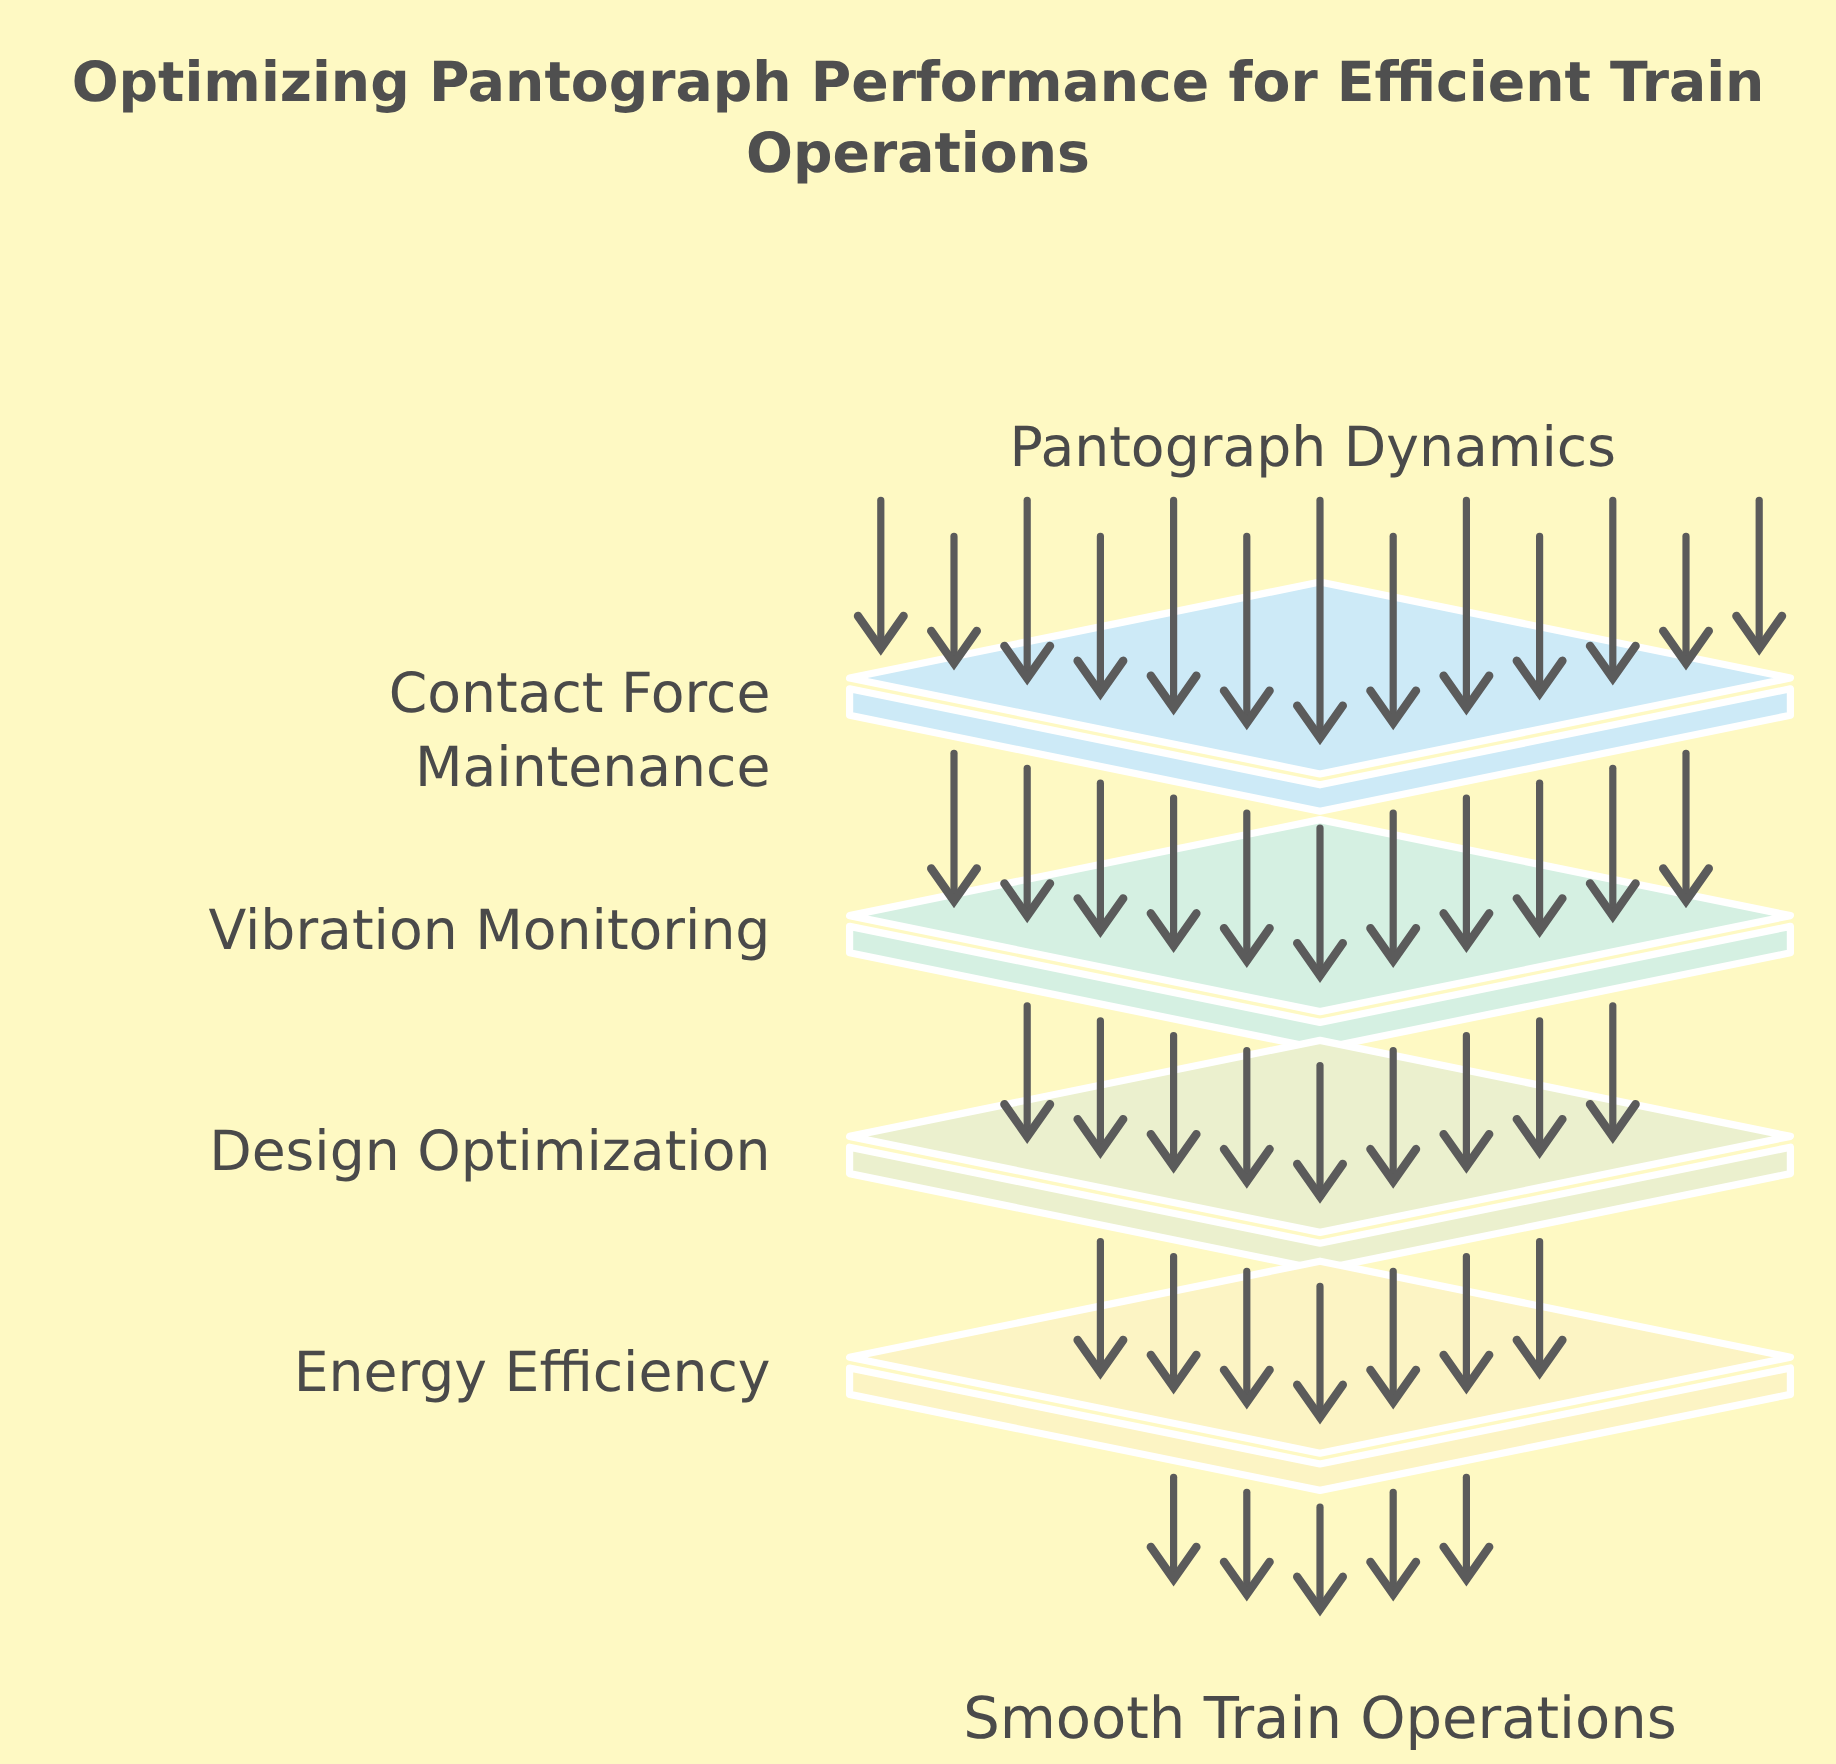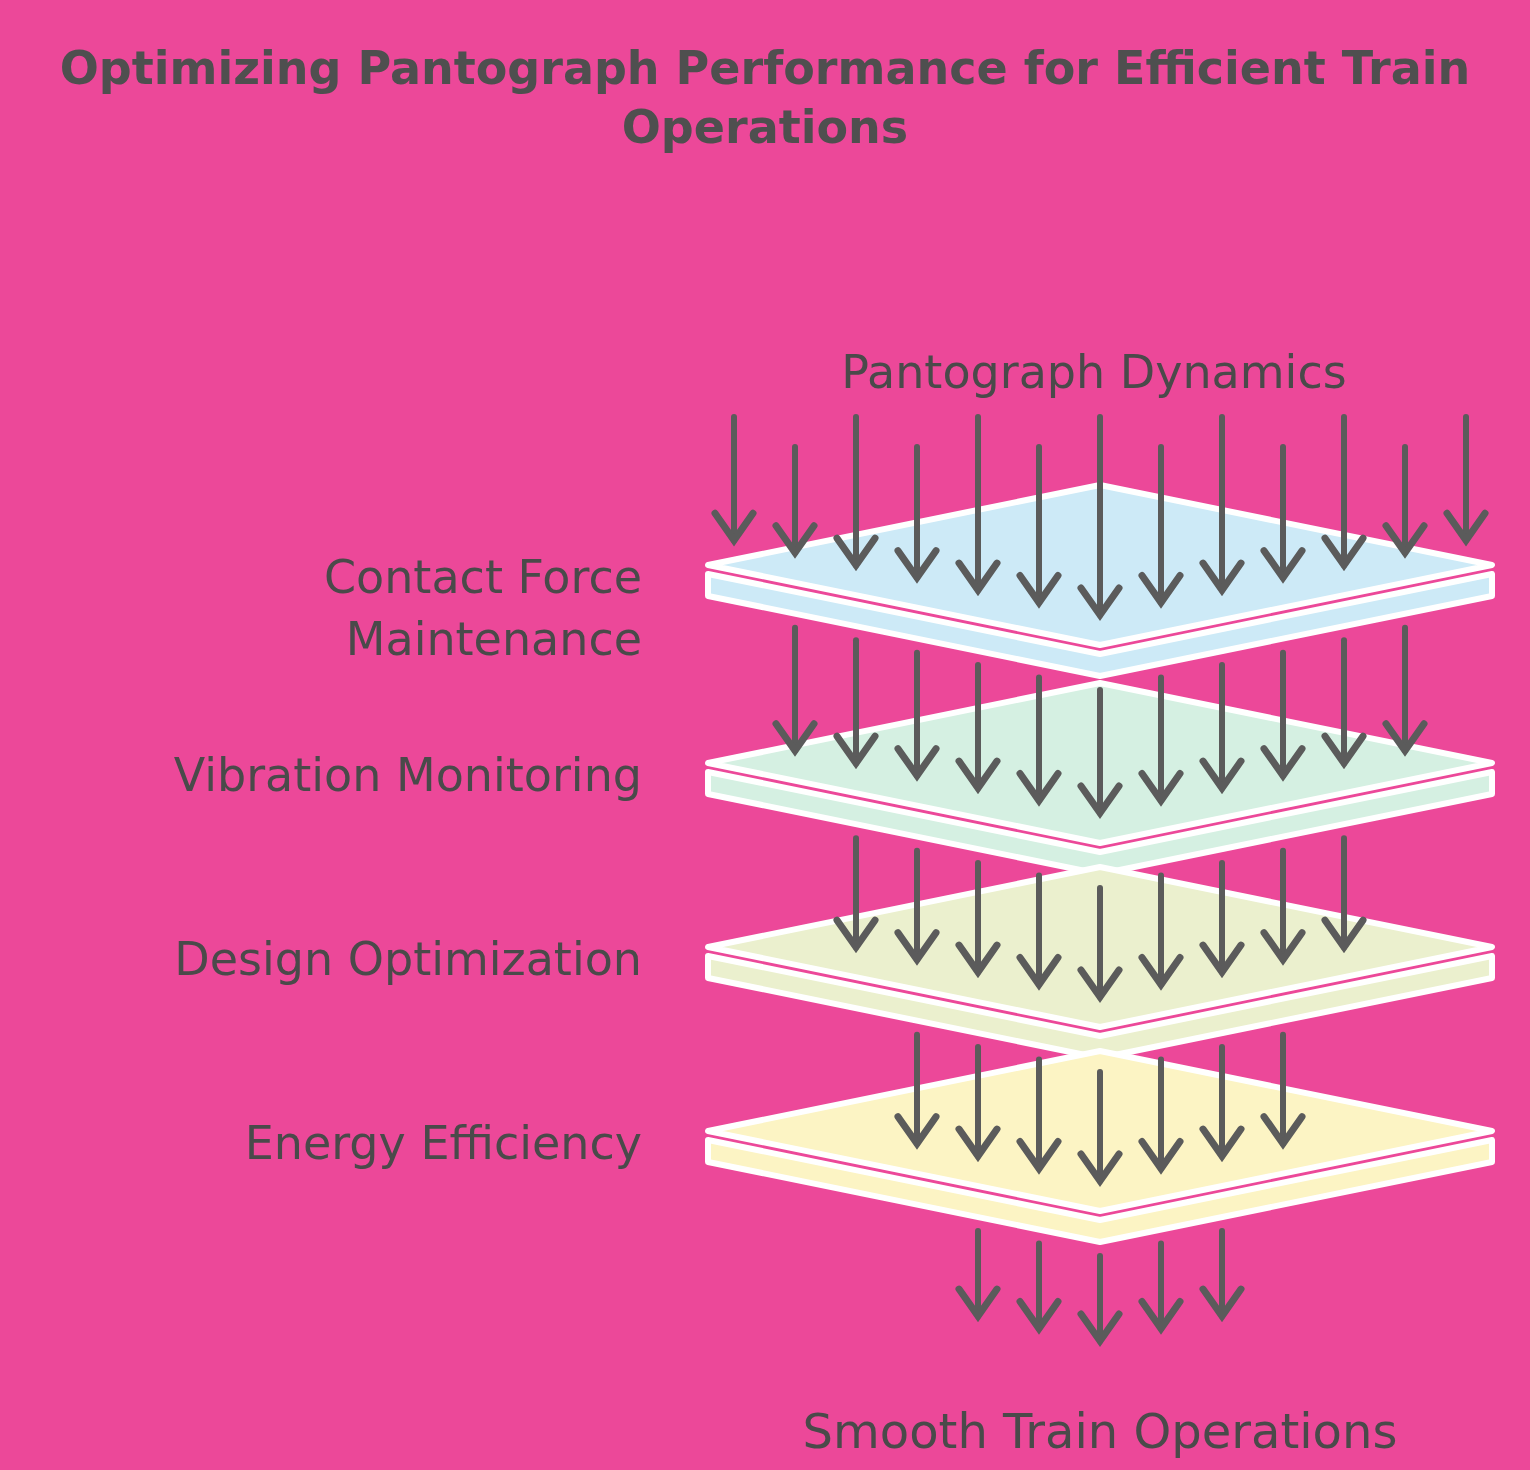--- a/index.html
+++ b/index.html
@@ -7,21 +7,21 @@
     padding: 0;
     width: 1530px;
     height: 1470px;
     background: #ffffff;
     overflow: hidden;
   }
   #canvas {
     position: relative;
     width: 1530px;
     height: 1470px;
-    background: #ec4899;
+    background: #fef9c3;
   }
   svg { display: block; }
   .diagram-text {
     font-family: "DejaVu Sans", "Liberation Sans", sans-serif;
   }
 </style>
 </head>
 <body>
 
 <div id="canvas">

